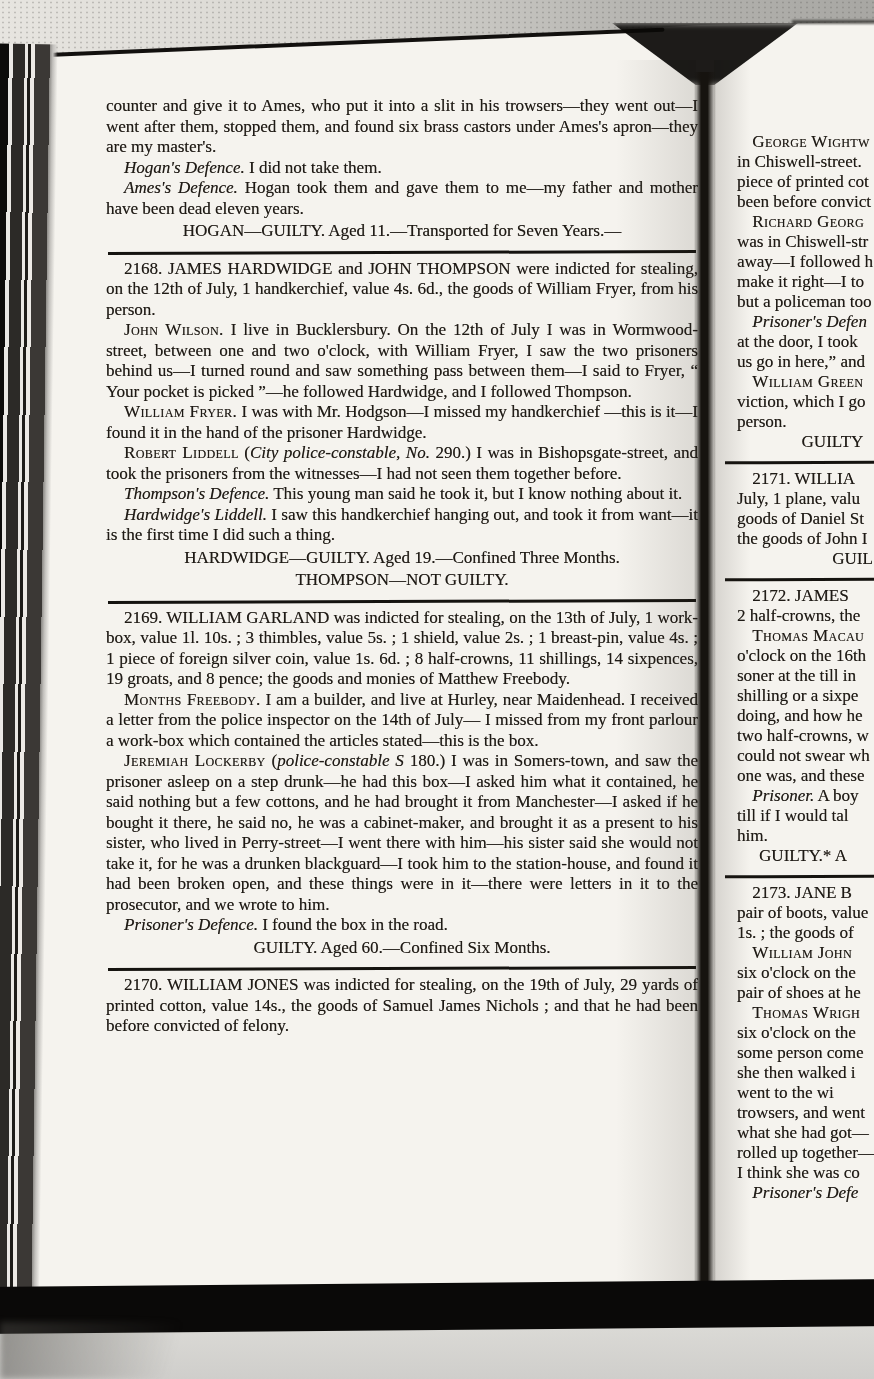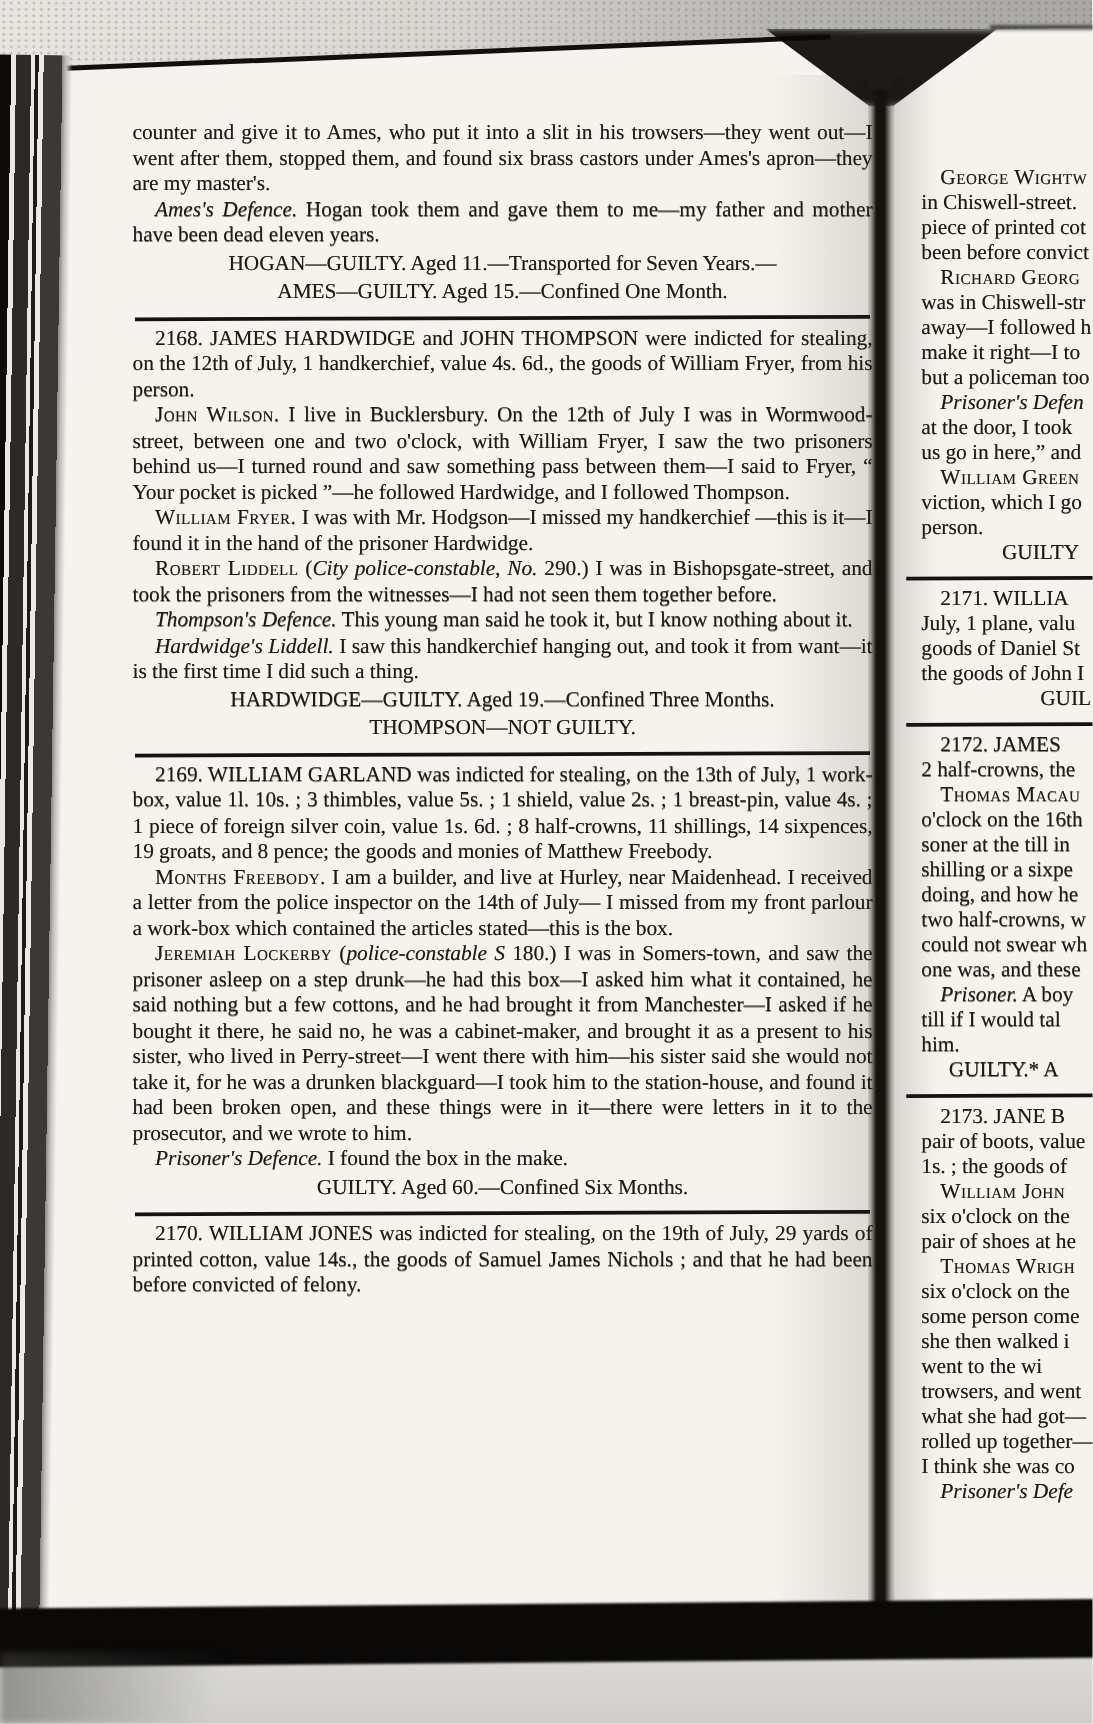--- a/index.html
+++ b/index.html
@@ -79,37 +79,37 @@
 
 <div class="abs top-gray"></div>
 <div class="abs top-line"></div>
 <div class="abs top-line-r"></div>
 <div class="abs shadeL"></div>
 <div class="abs shadeR"></div>
 
 <div class="abs colL">
   <div class="blocks">
       <div class="tl p0"><span>counter and give it to Ames, who put it into a slit in his trowsers—they went out—I went after them, stopped them, and found six brass castors under Ames's apron—they are my master's.</span></div>
+      <div class="tl p"><span class="it">Hogan's Defence.</span><span> I did not take them.</span></div>
       <div class="tl p"><span class="it">Ames's Defence.</span><span> Hogan took them and gave them to me—my father and mother have been dead eleven years.</span></div>
       <div class="tl c"><span>HOGAN—GUILTY. Aged 11.—Transported for Seven Years.—</span></div>
-      <div class="tl c"><span>AMES—GUILTY. Aged 15.—Confined One Month.</span></div>
       <div class="rule"></div>
       <div class="tl p"><span>2168. JAMES HARDWIDGE and JOHN THOMPSON were indicted for stealing, on the 12th of July, 1 handkerchief, value 4s. 6d., the goods of William Fryer, from his person.</span></div>
       <div class="tl p"><span class="sc">John Wilson.</span><span> I live in Bucklersbury. On the 12th of July I was in Wormwood-street, between one and two o'clock, with William Fryer, I saw the two prisoners behind us—I turned round and saw something pass between them—I said to Fryer, “ Your pocket is picked ”—he followed Hardwidge, and I followed Thompson.</span></div>
       <div class="tl p"><span class="sc">William Fryer.</span><span> I was with Mr. Hodgson—I missed my handkerchief —this is it—I found it in the hand of the prisoner Hardwidge.</span></div>
       <div class="tl p"><span class="sc">Robert Liddell</span><span> (</span><span class="it">City police-constable, No.</span><span> 290.) I was in Bishopsgate-street, and took the prisoners from the witnesses—I had not seen them together before.</span></div>
       <div class="tl p"><span class="it">Thompson's Defence.</span><span> This young man said he took it, but I know nothing about it.</span></div>
       <div class="tl p"><span class="it">Hardwidge's Liddell.</span><span> I saw this handkerchief hanging out, and took it from want—it is the first time I did such a thing.</span></div>
       <div class="tl c"><span>HARDWIDGE—GUILTY. Aged 19.—Confined Three Months.</span></div>
       <div class="tl c"><span>THOMPSON—NOT GUILTY.</span></div>
       <div class="rule"></div>
       <div class="tl p"><span>2169. WILLIAM GARLAND was indicted for stealing, on the 13th of July, 1 work-box, value 1l. 10s. ; 3 thimbles, value 5s. ; 1 shield, value 2s. ; 1 breast-pin, value 4s. ; 1 piece of foreign silver coin, value 1s. 6d. ; 8 half-crowns, 11 shillings, 14 sixpences, 19 groats, and 8 pence; the goods and monies of Matthew Freebody.</span></div>
       <div class="tl p"><span class="sc">Months Freebody.</span><span> I am a builder, and live at Hurley, near Maidenhead. I received a letter from the police inspector on the 14th of July— I missed from my front parlour a work-box which contained the articles stated—this is the box.</span></div>
       <div class="tl p"><span class="sc">Jeremiah Lockerby</span><span> (</span><span class="it">police-constable S</span><span> 180.) I was in Somers-town, and saw the prisoner asleep on a step drunk—he had this box—I asked him what it contained, he said nothing but a few cottons, and he had brought it from Manchester—I asked if he bought it there, he said no, he was a cabinet-maker, and brought it as a present to his sister, who lived in Perry-street—I went there with him—his sister said she would not take it, for he was a drunken blackguard—I took him to the station-house, and found it had been broken open, and these things were in it—there were letters in it to the prosecutor, and we wrote to him.</span></div>
-      <div class="tl p"><span class="it">Prisoner's Defence.</span><span> I found the box in the make.</span></div>
+      <div class="tl p"><span class="it">Prisoner's Defence.</span><span> I found the box in the road.</span></div>
       <div class="tl c"><span>GUILTY. Aged 60.—Confined Six Months.</span></div>
       <div class="rule"></div>
       <div class="tl p"><span>2170. WILLIAM JONES was indicted for stealing, on the 19th of July, 29 yards of printed cotton, value 14s., the goods of Samuel James Nichols ; and that he had been before convicted of felony.</span></div>
     </div>
 </div>
 
 <div class="abs colR">
   <div>
       <div class="tl l" style="padding-left: 0.9em;"><span class="sc">George Wightw</span></div>
       <div class="tl l"><span>in Chiswell-street.</span></div>

